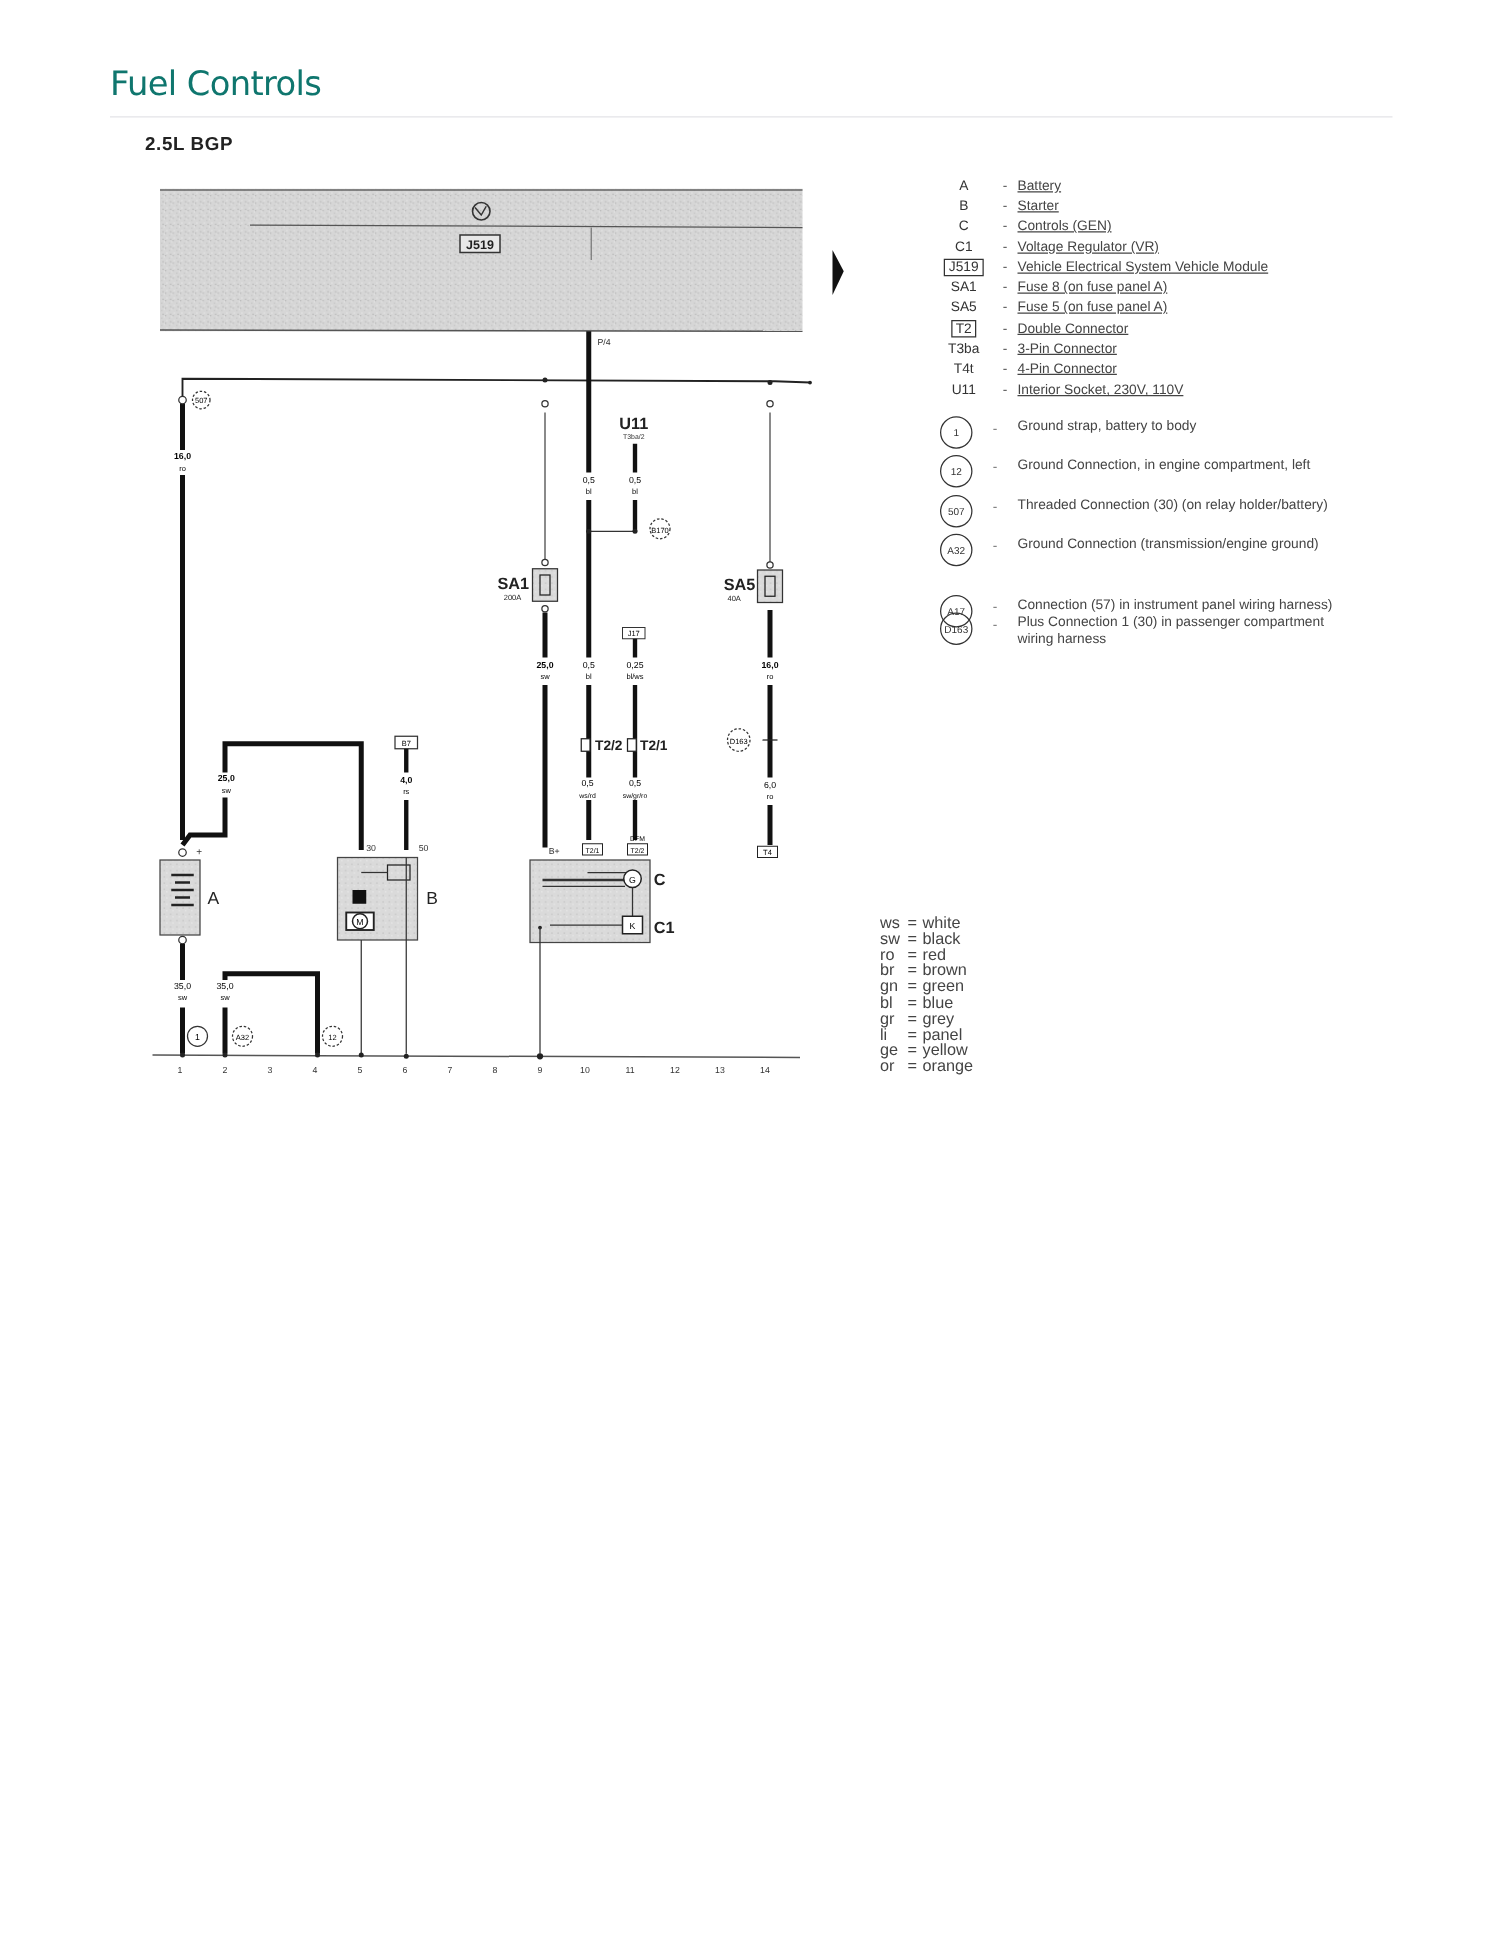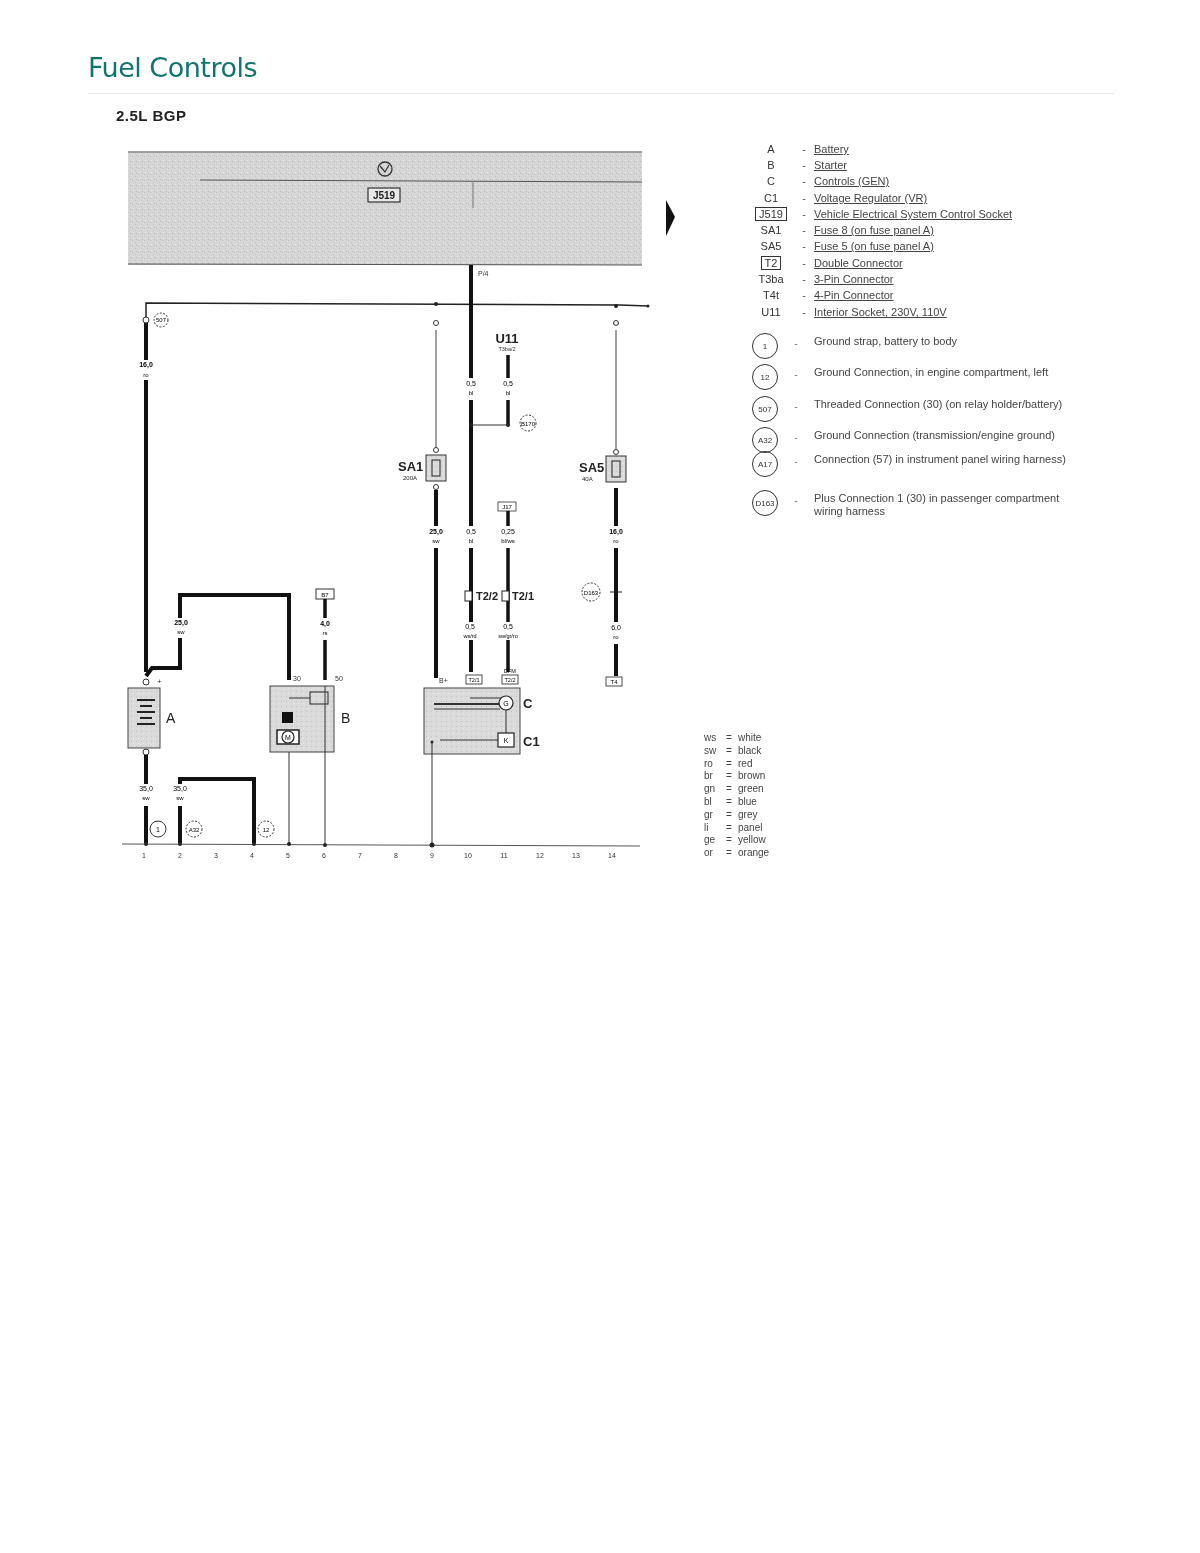--- a/index.html
+++ b/index.html
@@ -11,21 +11,21 @@
   .legend { position: absolute; left: 748px; top: 143px; font-family: "Liberation Sans", sans-serif; font-size: 11px; color: #444; }
   .legend-row { position: absolute; left: 0; display: flex; white-space: nowrap; }
   .legend-code { width: 46px; text-align: center; color: #333; }
   .legend-dash { width: 20px; text-align: center; color: #555; }
   .legend-desc { color: #444; text-decoration: underline; }
   .code-boxed { border: 1px solid #333; padding: 0 3px; }
   .gnd-row { position: absolute; left: 0; display: flex; align-items: flex-start; }
   .gnd-circle { width: 26px; height: 26px; border: 1.5px solid #333; border-radius: 50%; font-size: 8px; display: flex; align-items: center; justify-content: center; color: #333; margin-left: 4px; box-sizing: border-box; }
   .gnd-dash { width: 36px; text-align: center; color: #777; padding-top: 4px; }
   .gnd-desc { width: 260px; line-height: 13px; padding-top: 2px; color: #444; white-space: normal; }
-  .color-key { position: absolute; left: 704px; top: 732px; font-family: "Liberation Sans", sans-serif; font-size: 10px; line-height: 12.8px; color: #444; }
+  .color-key { position: absolute; left: 704px; top: 732px; font-family: "Liberation Sans", sans-serif; font-size: 13px; line-height: 12.8px; color: #444; }
   .color-key-row { display: flex; }
   .ck-code { width: 22px; }
   .ck-eq { width: 12px; }
 </style>
 </head>
 <body>
 
 <div class="page-title">Fuel Controls</div>
 <div class="title-rule"></div>
 <div class="subtitle">2.5L  BGP</div>
@@ -288,21 +288,21 @@
       <span class="legend-desc">Controls (GEN)</span>
     </div>
   <div class="legend-row" style="top:49px">
       <span class="legend-code">C1</span>
       <span class="legend-dash">-</span>
       <span class="legend-desc">Voltage Regulator (VR)</span>
     </div>
   <div class="legend-row" style="top:65px">
       <span class="legend-code"><span class="code-boxed">J519</span></span>
       <span class="legend-dash">-</span>
-      <span class="legend-desc">Vehicle Electrical System Control Socket</span>
+      <span class="legend-desc">Vehicle Electrical System Vehicle Module</span>
     </div>
   <div class="legend-row" style="top:81px">
       <span class="legend-code">SA1</span>
       <span class="legend-dash">-</span>
       <span class="legend-desc">Fuse 8 (on fuse panel A)</span>
     </div>
   <div class="legend-row" style="top:97px">
       <span class="legend-code">SA5</span>
       <span class="legend-dash">-</span>
       <span class="legend-desc">Fuse 5 (on fuse panel A)</span>
@@ -341,21 +341,21 @@
   <div class="gnd-row" style="top:253px">
       <span class="gnd-circle">507</span>
       <span class="gnd-dash">-</span>
       <span class="gnd-desc">Threaded Connection (30) (on relay holder/battery)</span>
     </div>
   <div class="gnd-row" style="top:284px">
       <span class="gnd-circle">A32</span>
       <span class="gnd-dash">-</span>
       <span class="gnd-desc">Ground Connection (transmission/engine ground)</span>
     </div>
-  <div class="gnd-row" style="top:308px">
+  <div class="gnd-row" style="top:333px">
       <span class="gnd-circle">A17</span>
       <span class="gnd-dash">-</span>
       <span class="gnd-desc">Connection (57) in instrument panel wiring harness)</span>
     </div>
   <div class="gnd-row" style="top:347px">
       <span class="gnd-circle">D163</span>
       <span class="gnd-dash">-</span>
       <span class="gnd-desc">Plus Connection 1 (30) in passenger compartment wiring harness</span>
     </div>
 </div>

